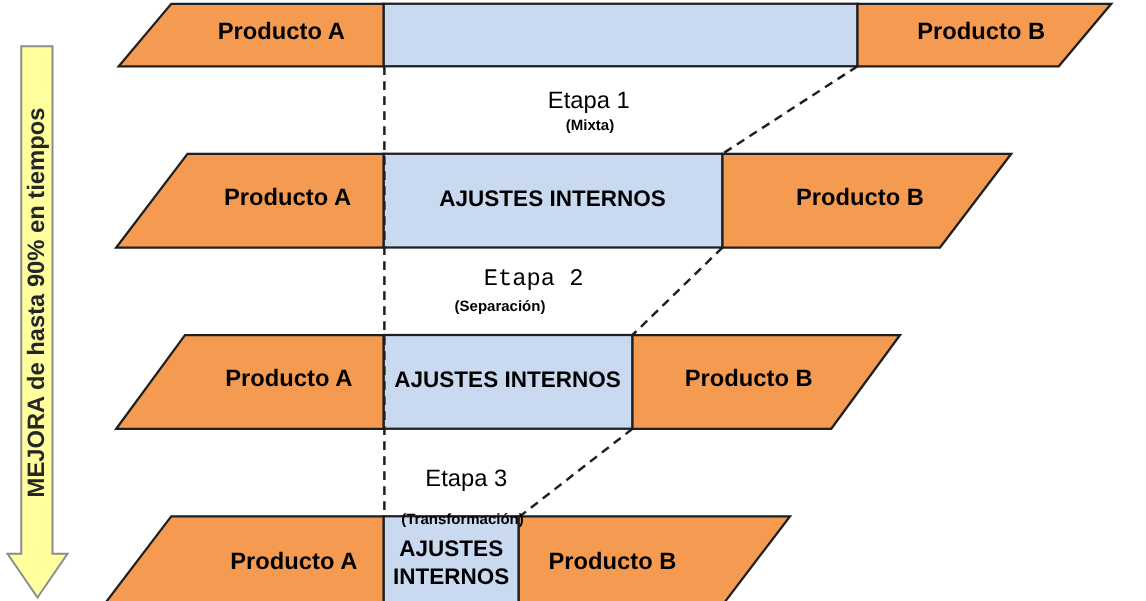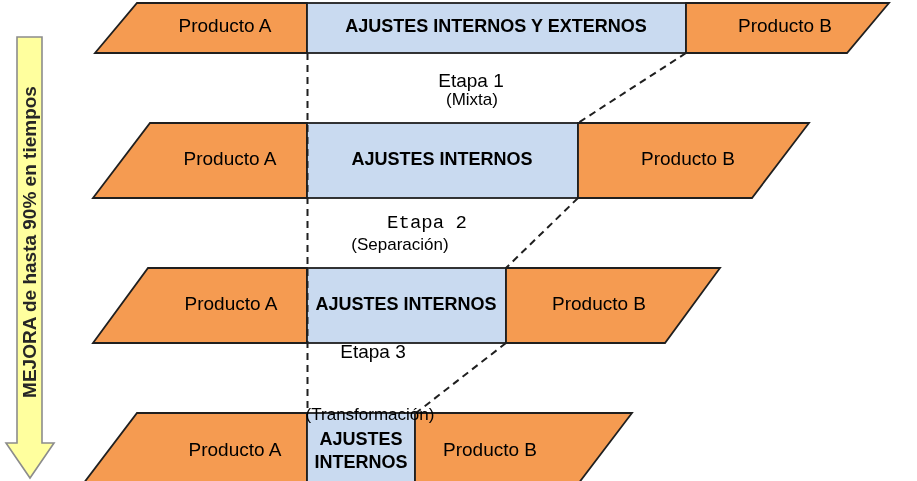--- a/index.html
+++ b/index.html
@@ -9,25 +9,25 @@
   }
   svg{position:absolute;left:0;top:0;}
   .f-orange{fill:var(--orange);stroke:var(--border);stroke-width:1.8;}
   .f-blue{fill:var(--blue);stroke:var(--border);stroke-width:1.8;}
   .f-yellow{fill:var(--yellow);stroke:var(--arrow_border);stroke-width:1.6;}
   .dashed{stroke:var(--border);stroke-width:2;fill:none;stroke-dasharray:7 5;}
   .lbl{
     position:absolute;transform:translate(-50%,-50%);
     white-space:nowrap;color:var(--text);
   }
-  .plabel{font-weight:normal;font-size:19px;}
+  .plabel{font-weight:bold;font-size:19px;}
   .clabel{font-weight:bold;font-size:18px;}
   .clabel.wrap{white-space:normal;width:100px;text-align:center;line-height:1.25;}
   .stage-label{font-size:19px;font-weight:500;}
-  .stage-sub{font-size:17px;font-weight:400;}
+  .stage-sub{font-size:12px;font-weight:700;}
   .arrow-label{
     font-weight:bold;font-size:19px;color:#262626;
     transform:translate(-50%,-50%) rotate(-90deg);
   }
 </style>
 </head>
 <body>
 
 <div id="stage">
 
@@ -53,37 +53,36 @@
 
     <line class="dashed" x1="307.5" y1="53" x2="307.5" y2="413"></line>
     <line class="dashed" x1="686" y1="53" x2="578" y2="123"></line>
     <line class="dashed" x1="578" y1="198" x2="506" y2="268"></line>
     <line class="dashed" x1="506" y1="343" x2="416" y2="413"></line>
   </svg>
 
   <div class="lbl arrow-label" style="left:30px;top:242px;">MEJORA de hasta 90% en tiempos</div>
 
   <div class="lbl plabel" style="left:225px;top:26px;">Producto A</div>
-  <div class="lbl clabel" style="left:496px;top:26px;">AJUSTES INTERNOS Y EXTERNOS</div>
   <div class="lbl plabel" style="left:785px;top:26px;">Producto B</div>
 
   <div class="lbl stage-label" style="left:471px;top:81px;text-align:center;">Etapa 1</div>
   <div class="lbl stage-sub" style="left:472px;top:100px;">(Mixta)</div>
 
   <div class="lbl plabel" style="left:230px;top:159px;">Producto A</div>
   <div class="lbl clabel" style="left:442px;top:159px;">AJUSTES INTERNOS</div>
   <div class="lbl plabel" style="left:688px;top:159px;">Producto B</div>
 
   <div class="lbl stage-label" style="left:427px;top:223px;font-family:Liberation Mono, monospace;">Etapa 2</div>
   <div class="lbl stage-sub" style="left:400px;top:245px;">(Separación)</div>
 
   <div class="lbl plabel" style="left:231px;top:304px;">Producto A</div>
   <div class="lbl clabel" style="left:406px;top:304px;">AJUSTES INTERNOS</div>
   <div class="lbl plabel" style="left:599px;top:304px;">Producto B</div>
 
-  <div class="lbl stage-label" style="left:373px;top:352px;">Etapa 3</div>
+  <div class="lbl stage-label" style="left:373px;top:384px;">Etapa 3</div>
   <div class="lbl stage-sub" style="left:370px;top:400px;margin-top:15px;">(Transformación)</div>
 
   <div class="lbl plabel" style="left:235px;top:450px;">Producto A</div>
   <div class="lbl clabel wrap" style="left:361px;top:450px;">AJUSTES INTERNOS</div>
   <div class="lbl plabel" style="left:490px;top:450px;">Producto B</div>
 
 </div>
 
 </body></html>

